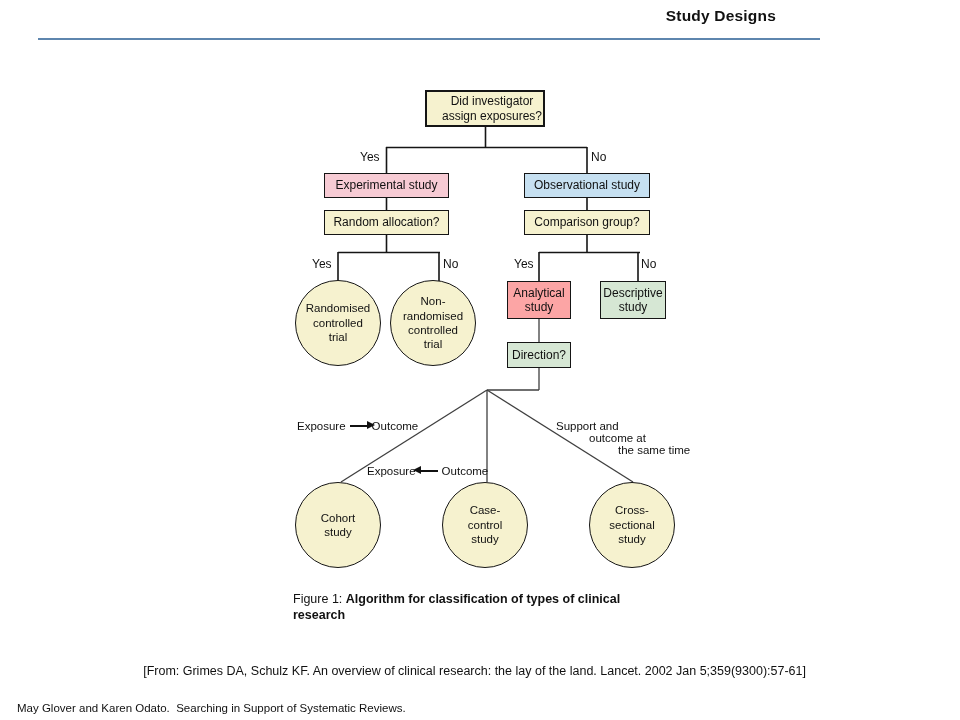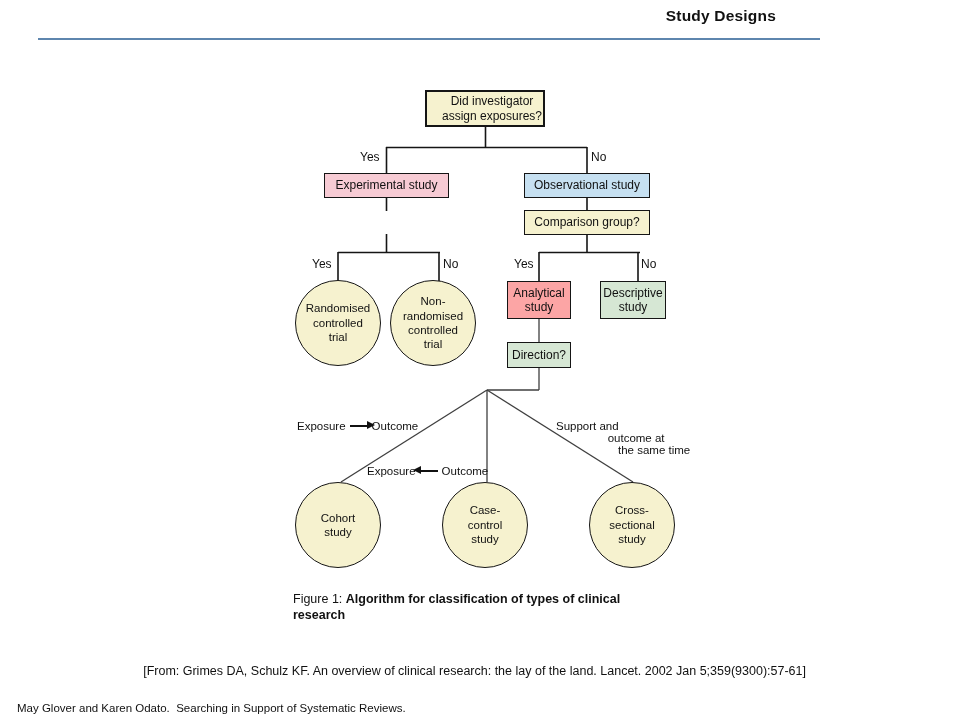--- a/index.html
+++ b/index.html
@@ -81,20 +81,21 @@
 
   <div class="node fill-cream" style="left: 425px; top: 90px; width: 120px; height: 37px; border-width: 2px; background-color: rgb(246, 242, 207); padding-left: 14px;">Did investigator
 assign exposures?</div>
 
   <div class="branch-label" style="left:360px; top:150px;">Yes</div>
   <div class="branch-label" style="left:591px; top:150px;">No</div>
 
   <div class="node fill-pink" style="left: 324px; top: 173px; width: 125px; height: 25px; background-color: rgb(247, 203, 212);">Experimental study</div>
   <div class="node fill-blue" style="left: 524px; top: 173px; width: 126px; height: 25px; background-color: rgb(198, 224, 241);">Observational study</div>
 
+  <div class="node fill-cream" style="left: 324px; top: 210px; width: 125px; height: 25px; background-color: rgb(246, 242, 207);">Random allocation?</div>
   <div class="node fill-cream" style="left: 524px; top: 210px; width: 126px; height: 25px; background-color: rgb(246, 242, 207);">Comparison group?</div>
 
   <div class="branch-label" style="left:312px; top:257px;">Yes</div>
   <div class="branch-label" style="left:443px; top:257px;">No</div>
   <div class="branch-label" style="left:514px; top:257px;">Yes</div>
   <div class="branch-label" style="left:641px; top:257px;">No</div>
 
   <div class="node circle fill-cream" style="left: 295px; top: 280px; width: 86px; height: 86px; background-color: rgb(246, 242, 207);">Randomised
 controlled
 trial</div>
@@ -113,21 +114,21 @@
   <div class="edge-label" style="left:297px; top:420px;text-align:right;">
     <span>Exposure</span><span class="arrow-right"></span><span>Outcome</span>
   </div>
 
   <div class="edge-label" style="left:367px; top:465px;">
     <span>Exposure</span><span class="arrow-left"></span><span>Outcome</span>
   </div>
 
   <div class="edge-label" style="left:556px; top:420px;">
     <span class="stepline" style="margin-left:0;">Support and</span>
-    <span class="stepline" style="margin-left:26px;text-align:center;">outcome at</span>
+    <span class="stepline" style="margin-left:33px;">outcome at</span>
     <span class="stepline" style="margin-left:46px;padding-left:16px;">the same time</span>
   </div>
 
   <div class="node circle fill-cream" style="left: 295px; top: 482px; width: 86px; height: 86px; background-color: rgb(246, 242, 207);">Cohort
 study</div>
   <div class="node circle fill-cream" style="left: 442px; top: 482px; width: 86px; height: 86px; background-color: rgb(246, 242, 207);">Case-
 control
 study</div>
   <div class="node circle fill-cream" style="left: 589px; top: 482px; width: 86px; height: 86px; background-color: rgb(246, 242, 207);">Cross-
 sectional

